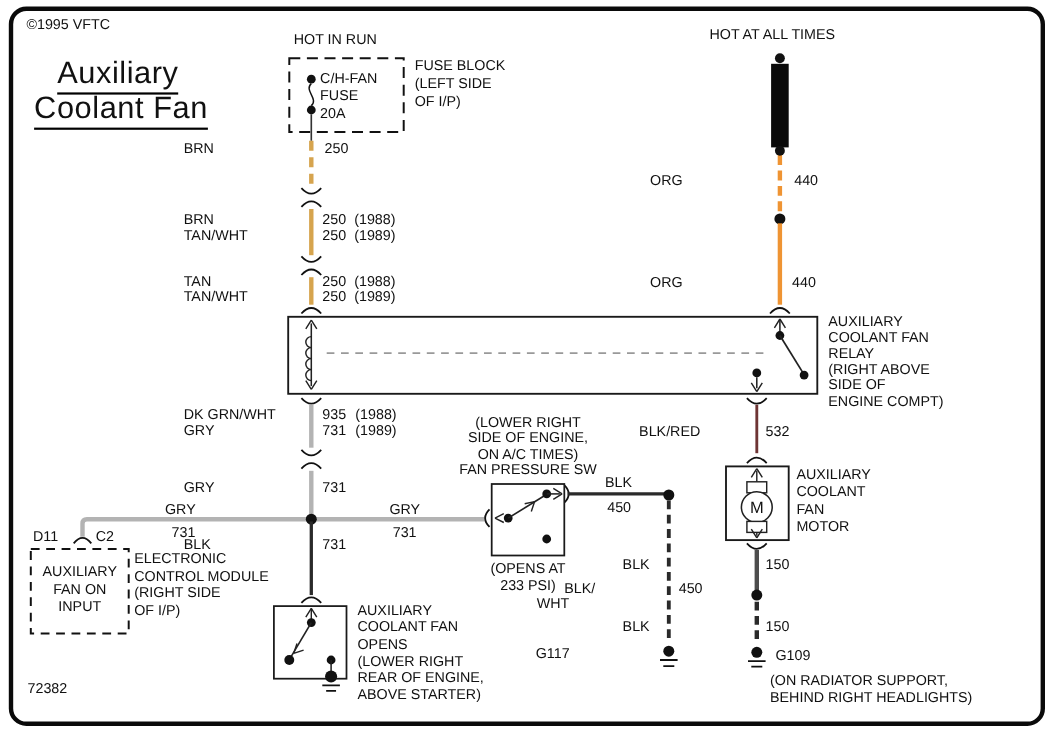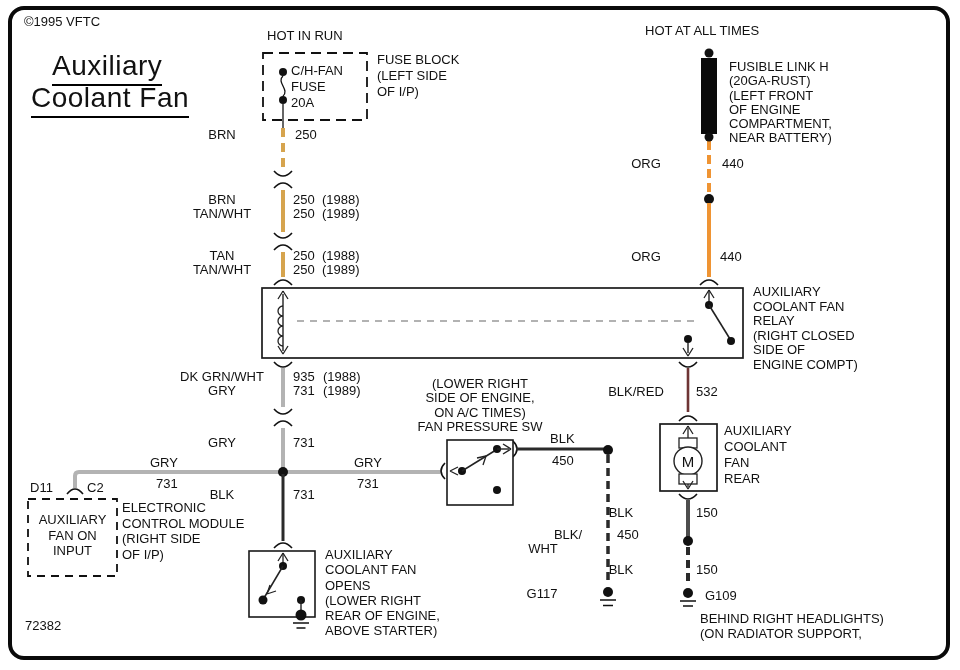--- a/index.html
+++ b/index.html
@@ -1,20 +1,20 @@
 <!DOCTYPE html>
 <html><head>
 <meta charset="utf-8">
 <style>
   html,body{margin:0;padding:0;background:#fff;}
   .stage{position:relative;width:960px;height:670px;background:#fff;overflow:hidden;
          font-family:"Liberation Sans",sans-serif;color:#111;}
   .stage svg{position:absolute;left:0;top:0;}
   .lbl{position:absolute;font-size:13px;line-height:14px;white-space:nowrap;color:#111;}
-  .ra{width:110px;text-align:center;}
+  .ra{width:110px;text-align:left;}
   .ce{text-align:center;white-space:normal;}
   .title-line{position:absolute;font-size:28px;letter-spacing:0.5px;border-bottom:2px solid #000;
               padding-bottom:2px;white-space:nowrap;}
   .msym{position:absolute;font-size:15px;width:18px;text-align:center;}
 </style>
 </head>
 <body>
 
 <div class="stage">
 
@@ -159,28 +159,20 @@
   <div>C/H-FAN</div>
   <div>FUSE</div>
   <div>20A</div>
 </div>
 <div class="lbl" style="left:377px;top:52px;line-height:16px">
   <div>FUSE BLOCK</div>
   <div>(LEFT SIDE</div>
   <div>OF I/P)</div>
 </div>
 
-<div class="lbl" style="left:729px;top:60px;line-height:14.3px">
-  <div>FUSIBLE LINK H</div>
-  <div>(20GA-RUST)</div>
-  <div>(LEFT FRONT</div>
-  <div>OF ENGINE</div>
-  <div>COMPARTMENT,</div>
-  <div>NEAR BATTERY)</div>
-</div>
 
 <div class="lbl ra" style="left:167px;top:128px">BRN</div>
 <div class="lbl" style="left:295px;top:128px">250</div>
 
 <div class="lbl ra" style="left:167px;top:193px">BRN</div>
 <div class="lbl" style="left:293px;top:193px">250</div>
 <div class="lbl" style="left:322px;top:193px">(1988)</div>
 <div class="lbl ra" style="left:167px;top:207px">TAN/WHT</div>
 <div class="lbl" style="left:293px;top:207px">250</div>
 <div class="lbl" style="left:322px;top:207px">(1989)</div>
@@ -194,21 +186,21 @@
 
 <div class="lbl ra" style="left:591px;top:157px">ORG</div>
 <div class="lbl" style="left:722px;top:157px">440</div>
 <div class="lbl ra" style="left:591px;top:250px">ORG</div>
 <div class="lbl" style="left:720px;top:250px">440</div>
 
 <div class="lbl" style="left:753px;top:285px;line-height:14.5px">
   <div>AUXILIARY</div>
   <div>COOLANT FAN</div>
   <div>RELAY</div>
-  <div>(RIGHT CLOSED</div>
+  <div>(RIGHT ABOVE</div>
   <div>SIDE OF</div>
   <div>ENGINE COMPT)</div>
 </div>
 
 <div class="lbl ra" style="left:167px;top:370px">DK GRN/WHT</div>
 <div class="lbl" style="left:293px;top:370px">935</div>
 <div class="lbl" style="left:323px;top:370px">(1988)</div>
 <div class="lbl ra" style="left:167px;top:384px">GRY</div>
 <div class="lbl" style="left:293px;top:384px">731</div>
 <div class="lbl" style="left:323px;top:384px">(1989)</div>
@@ -246,43 +238,47 @@
   <div>REAR OF ENGINE,</div>
   <div>ABOVE STARTER)</div>
 </div>
 
 <div class="lbl ce" style="left:405px;top:377px;width:150px;line-height:14.3px">
   <div>(LOWER RIGHT</div>
   <div>SIDE OF ENGINE,</div>
   <div>ON A/C TIMES)</div>
   <div>FAN PRESSURE SW</div>
 </div>
+<div class="lbl ce" style="left:420px;top:509px;width:120px;line-height:15px">
+  <div>(OPENS AT</div>
+  <div>233 PSI)</div>
+</div>
 
 <div class="lbl" style="left:550px;top:432px">BLK</div>
 <div class="lbl" style="left:552px;top:454px">450</div>
 <div class="lbl ra" style="left:513px;top:528px">BLK/</div>
 <div class="lbl ra" style="left:488px;top:542px">WHT</div>
 <div class="lbl" style="left:617px;top:528px">450</div>
 
 <div class="lbl ra" style="left:581px;top:385px">BLK/RED</div>
 <div class="lbl" style="left:696px;top:385px">532</div>
 
 <div class="msym" style="left:679px;top:453px">M</div>
 <div class="lbl" style="left:724px;top:423px;line-height:16px">
   <div>AUXILIARY</div>
   <div>COOLANT</div>
   <div>FAN</div>
-  <div>REAR</div>
+  <div>MOTOR</div>
 </div>
 
 <div class="lbl ra" style="left:566px;top:506px">BLK</div>
 <div class="lbl" style="left:696px;top:506px">150</div>
 <div class="lbl ra" style="left:566px;top:563px">BLK</div>
 <div class="lbl" style="left:696px;top:563px">150</div>
 
 <div class="lbl ra" style="left:487px;top:587px">G117</div>
 <div class="lbl" style="left:705px;top:589px">G109</div>
 <div class="lbl" style="left:700px;top:611px;line-height:15px">
+  <div>(ON RADIATOR SUPPORT,</div>
   <div>BEHIND RIGHT HEADLIGHTS)</div>
-  <div>(ON RADIATOR SUPPORT,</div>
 </div>
 
 </div>
 
 </body></html>

